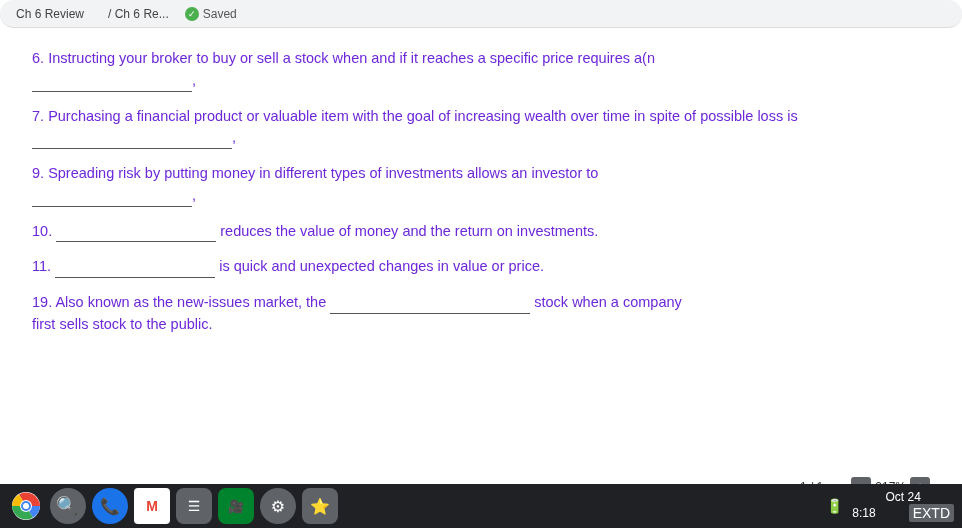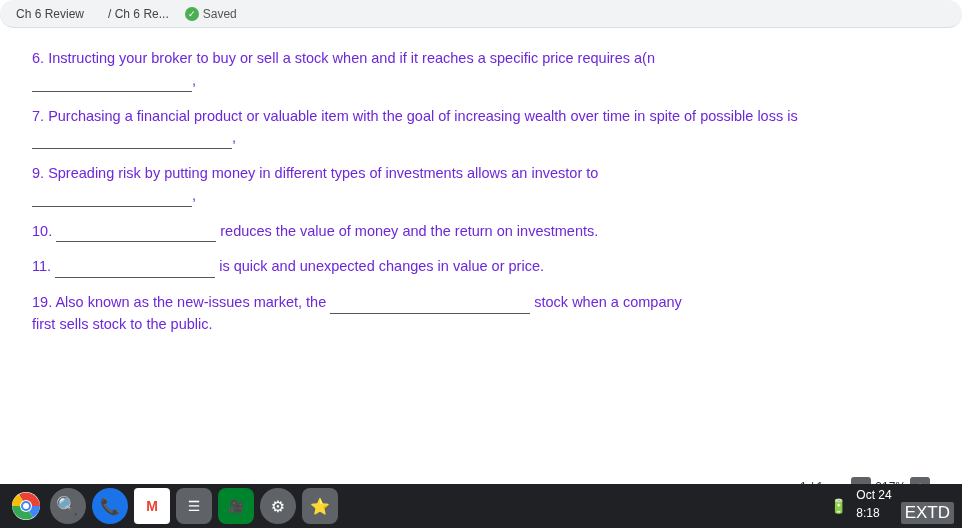--- a/index.html
+++ b/index.html
@@ -153,30 +153,30 @@
       cursor: pointer;
       font-size: 14px;
       display: flex;
       align-items: center;
       justify-content: center;
     }
 
     .datetime {
       color: #fff;
       font-size: 12px;
-      text-align: left;
+      text-align: center;
     }
 
     .ext-label {
       color: #fff;
-      font-size: 17px;
+      font-size: 14px;
       background: #5f6368;
       padding: 1px 4px;
       border-radius: 2px;
-      margin-left: 2px;
+      margin-left: 14px;
     }
 
     .battery-icon {
       color: #fff;
       font-size: 14px;
     }
   </style>
 </head>
 <body>
 

